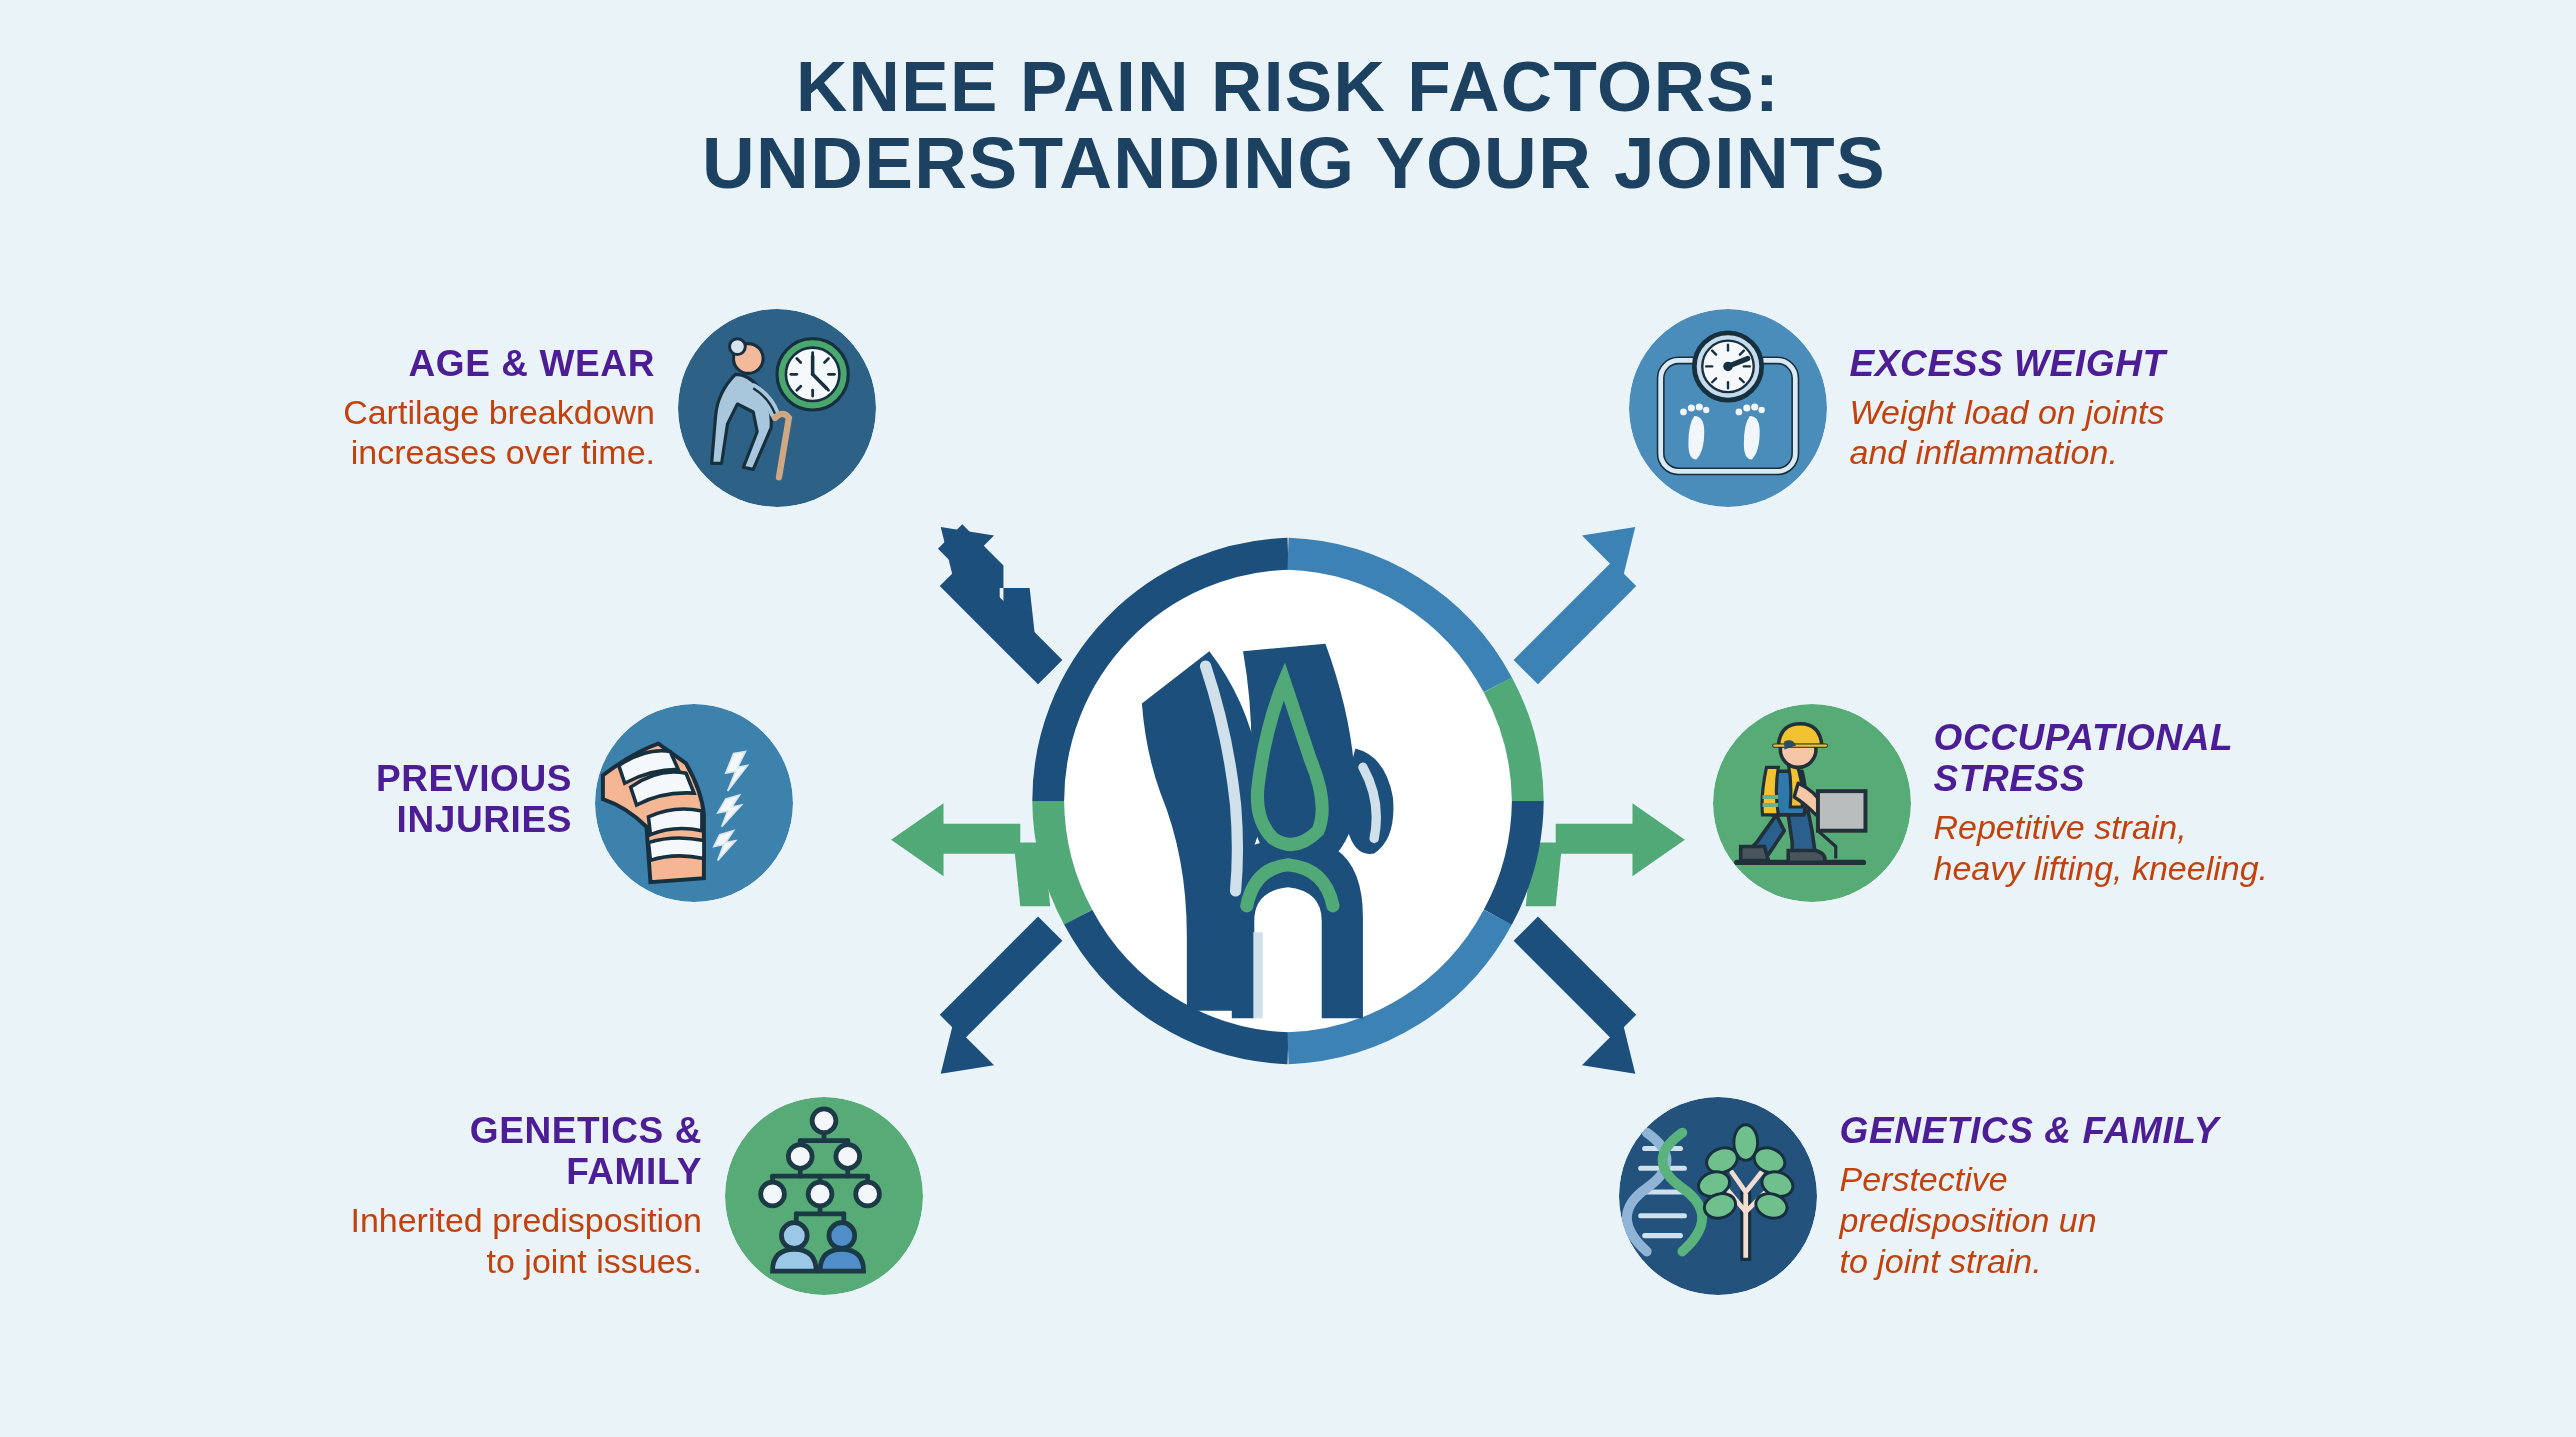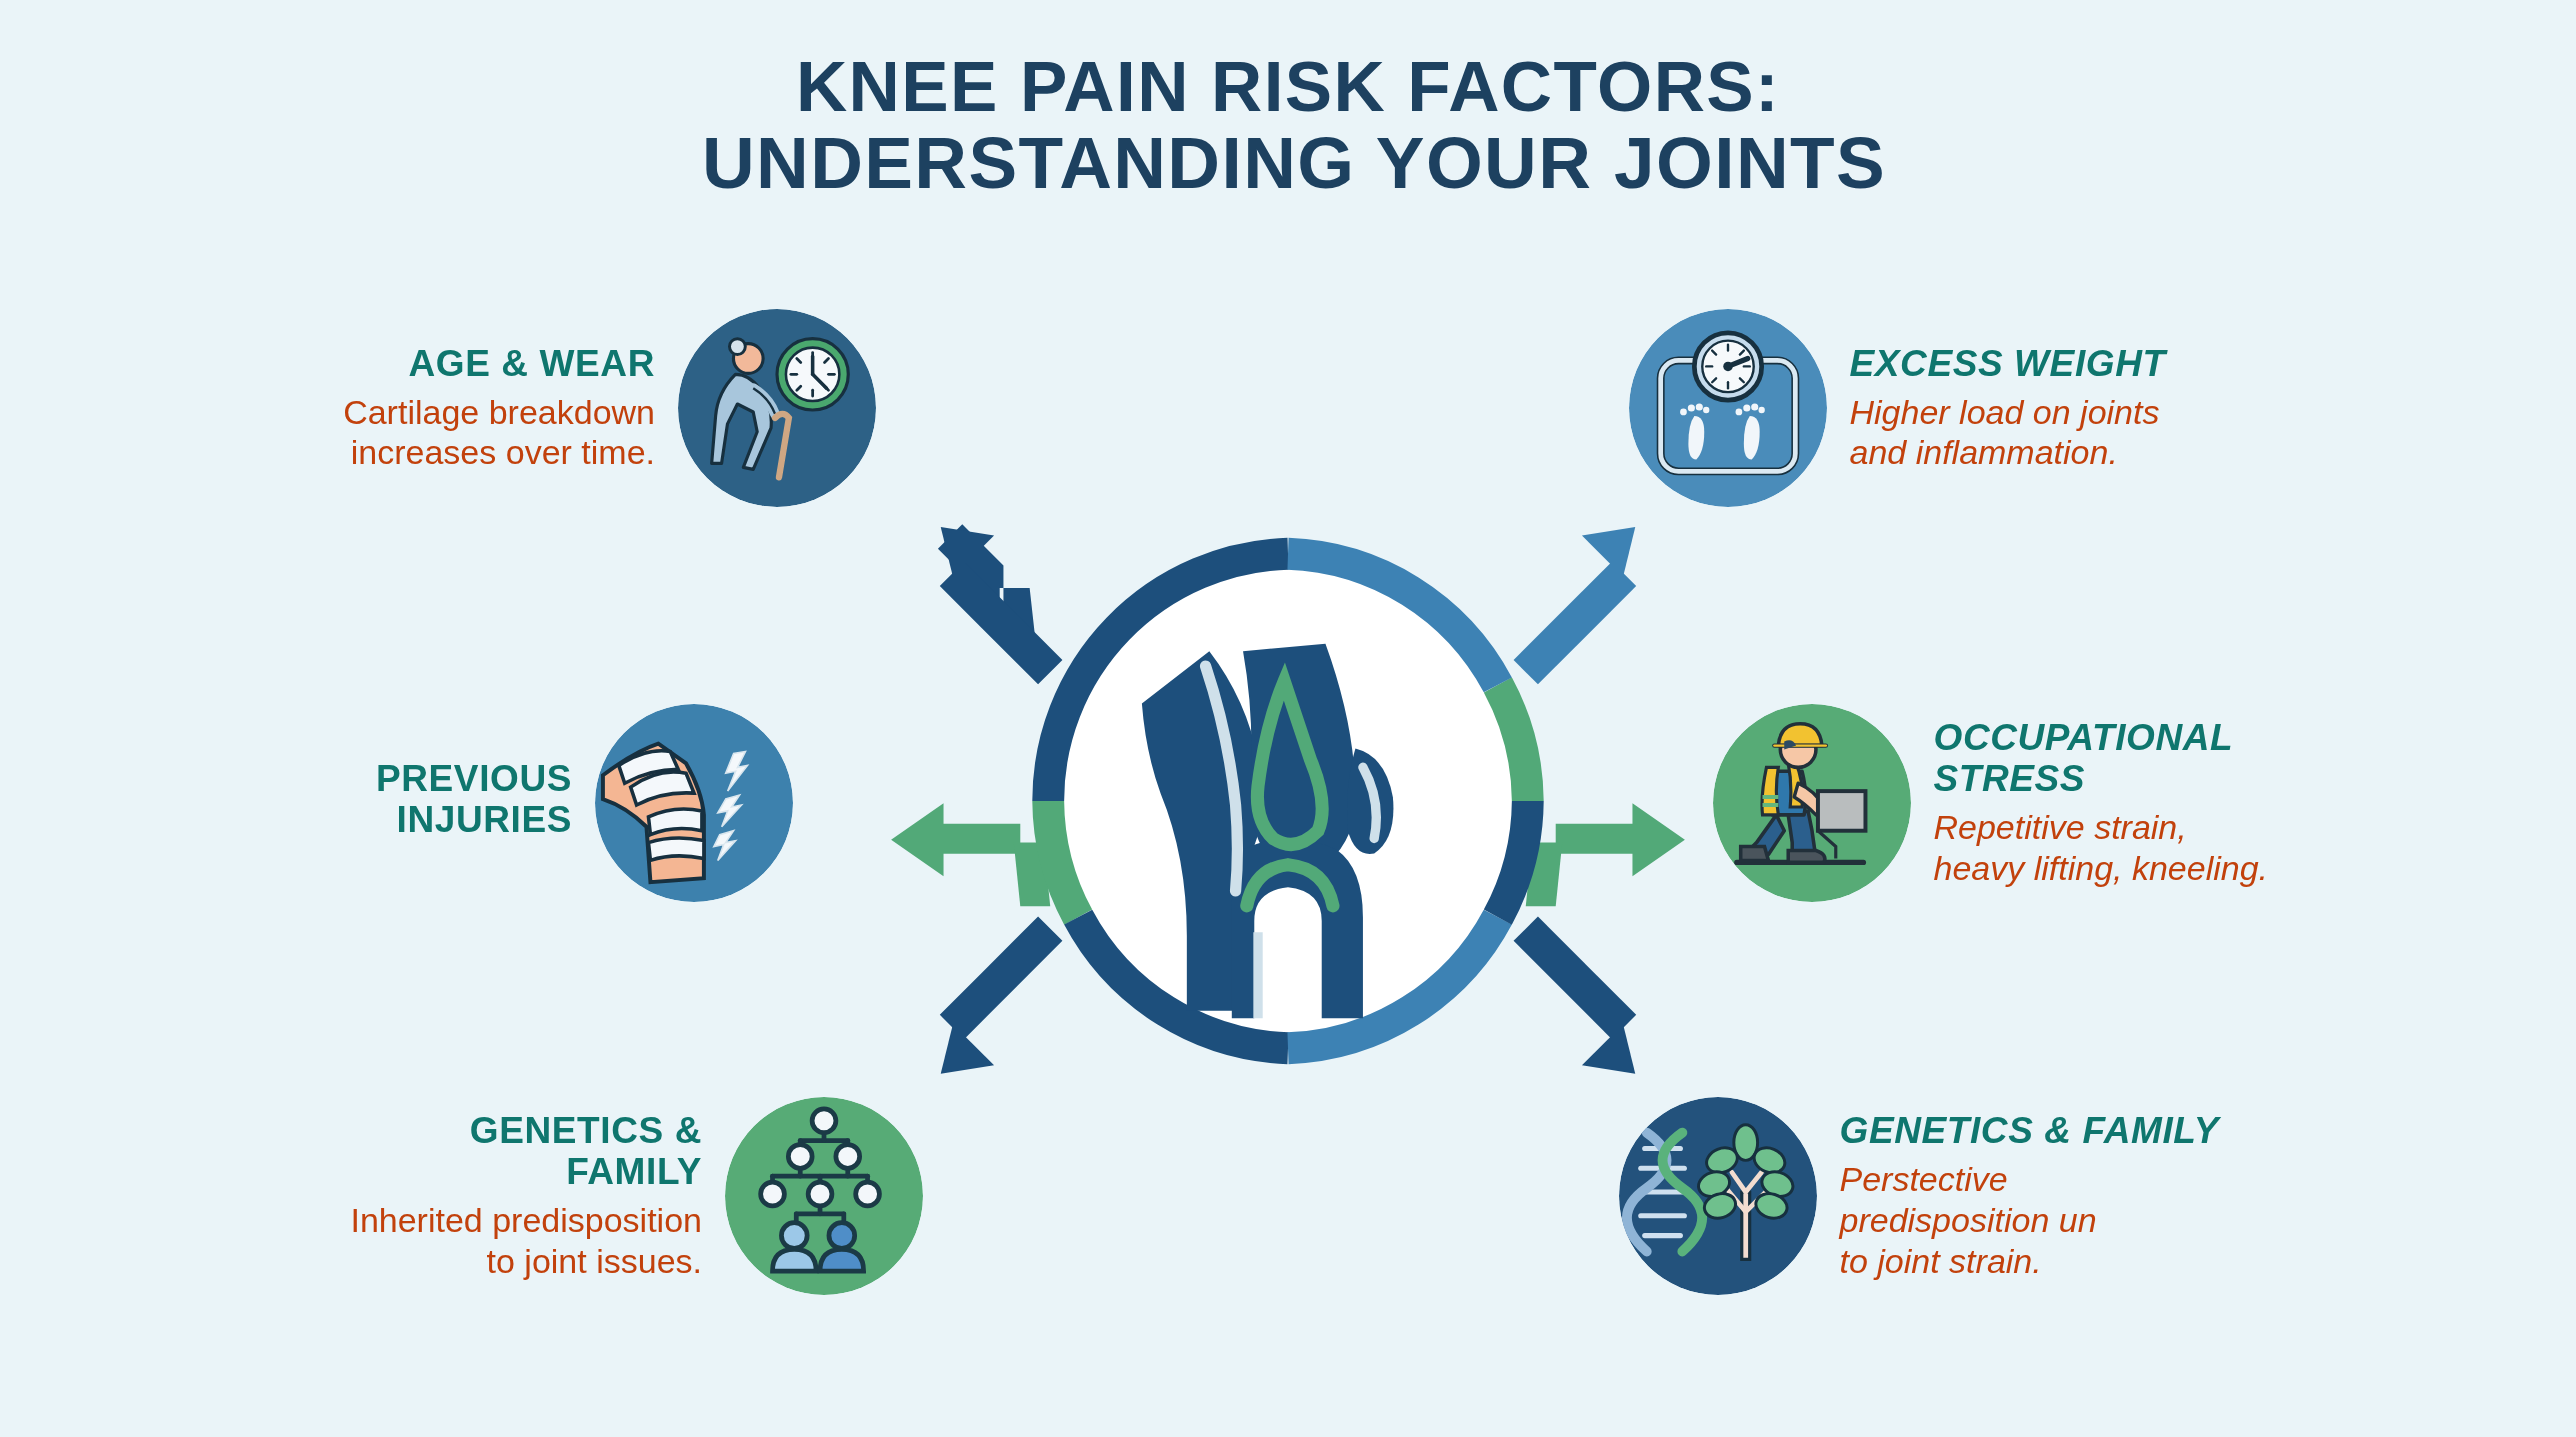--- a/index.html
+++ b/index.html
@@ -48,21 +48,21 @@
   .factor-text {
     width: 440px;
   }
   .factor.left  .factor-text { text-align: right;  padding-right: 22.5px; }
   .factor.right .factor-text { text-align: left;   padding-left: 22.5px; font-style: italic;  }
 
   .factor-heading {
     font-weight: bold;
     font-size: 37px;
     letter-spacing: 0.6px;
-    color: #0f766e;
+    color: #4c1d95;
     text-transform: uppercase;
     line-height: 1.12;
     margin: 0 0 7.5px 0;
     white-space: pre-line;
   }
   .factor-desc {
     font-size: 34px;
     color: #c2410c;
     line-height: 1.2;
     margin: 0;
@@ -263,21 +263,21 @@
           <path d="M61,54 Q66,54 66,62 Q66,72 62,76 Q58,76 58,68 Q58,58 61,54 Z"></path>
           <circle cx="55.5" cy="52" r="1.7"></circle>
             <circle cx="59.5" cy="50" r="1.8"></circle>
           <circle cx="63.5" cy="49.5" r="1.8"></circle>
             <circle cx="67" cy="51" r="1.6"></circle>
         </g>
       </svg>
     </div>
     <div class="factor-text">
       <p class="factor-heading">Excess Weight</p>
-      <p class="factor-desc">Higher load on joints
+      <p class="factor-desc">Weight load on joints
 and inflammation.</p>
     </div>
   </div>
 
   <div class="factor left" style="left:132px; top:704px;">
     <div class="icon-circle">
       <svg viewBox="0 0 100 100" xmlns="http://www.w3.org/2000/svg">
         <circle cx="50" cy="50" r="50" fill="#3d81ad"></circle>
 
         <path d="M4,36 Q20,24 32,20 L46,30 Q54,44 55,56 L55,88

